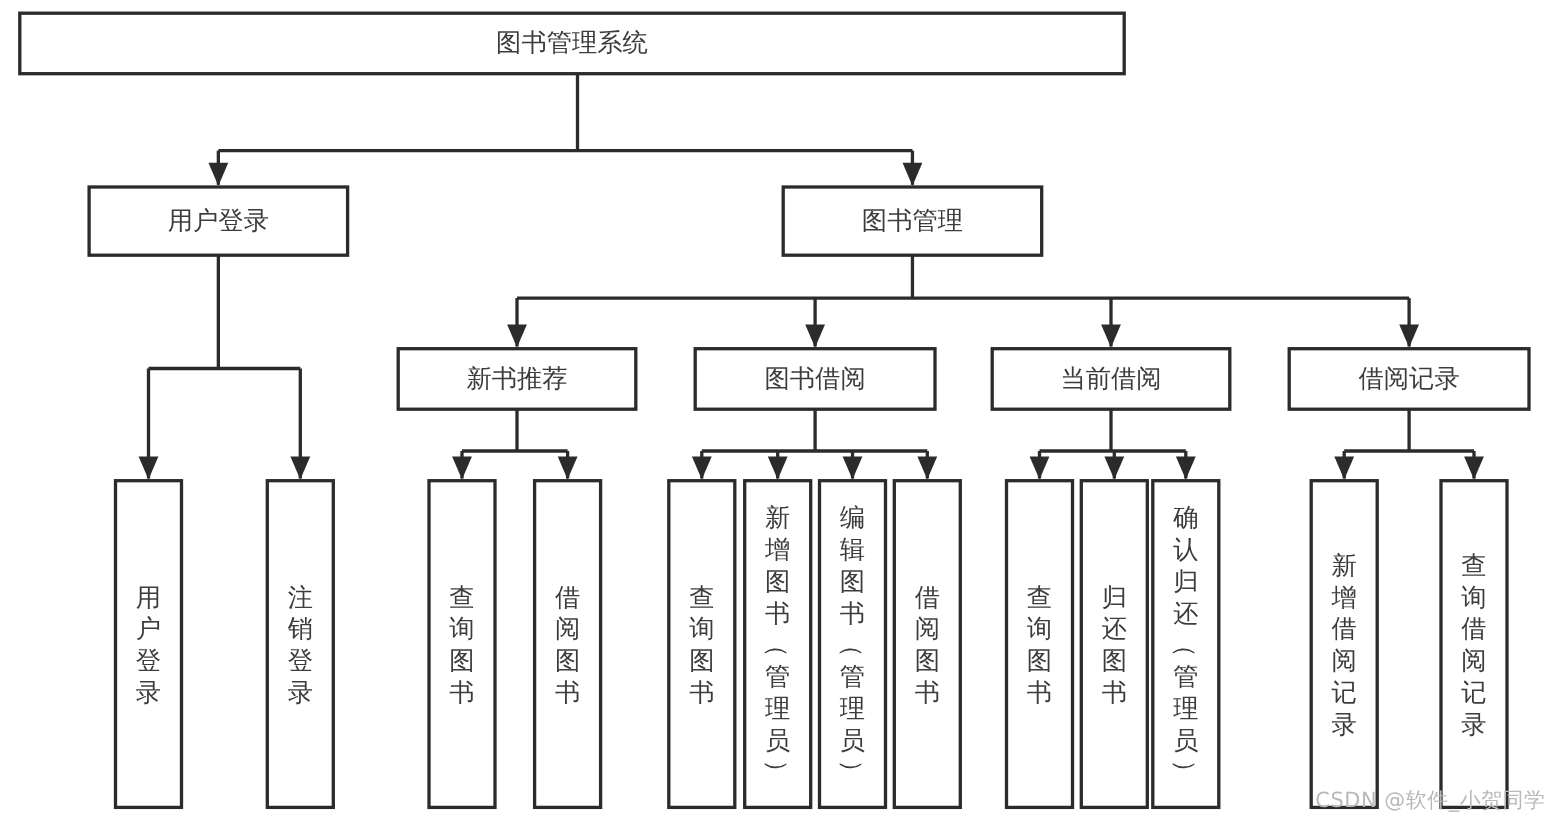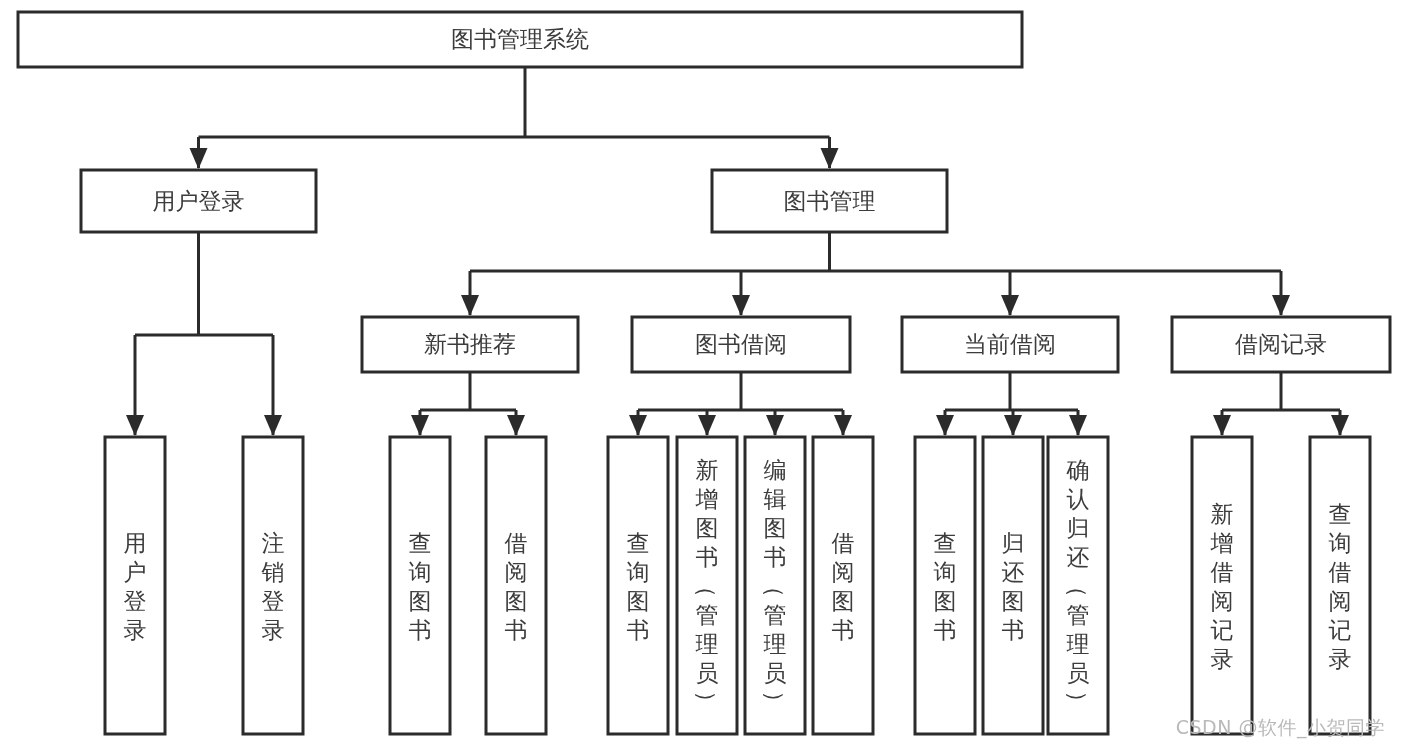--- a/index.html
+++ b/index.html
@@ -22,21 +22,21 @@
     dominant-baseline:middle;
   }
   .leaf-label{
     fill:#3c3c3c;
     font-family:"DejaVu Sans","Liberation Sans",sans-serif;
     font-size:23px;
     text-anchor:middle;
   }
   .watermark{
     position:absolute;
-    right:20px;bottom:6px;
+    right:0;bottom:6px;
     color:#b9b9b9;
     font-size:19px;
     font-family:"DejaVu Sans","Liberation Sans",sans-serif;
     white-space:nowrap;
     letter-spacing:.5px;
   }
 </style>
 </head>
 <body>
 

